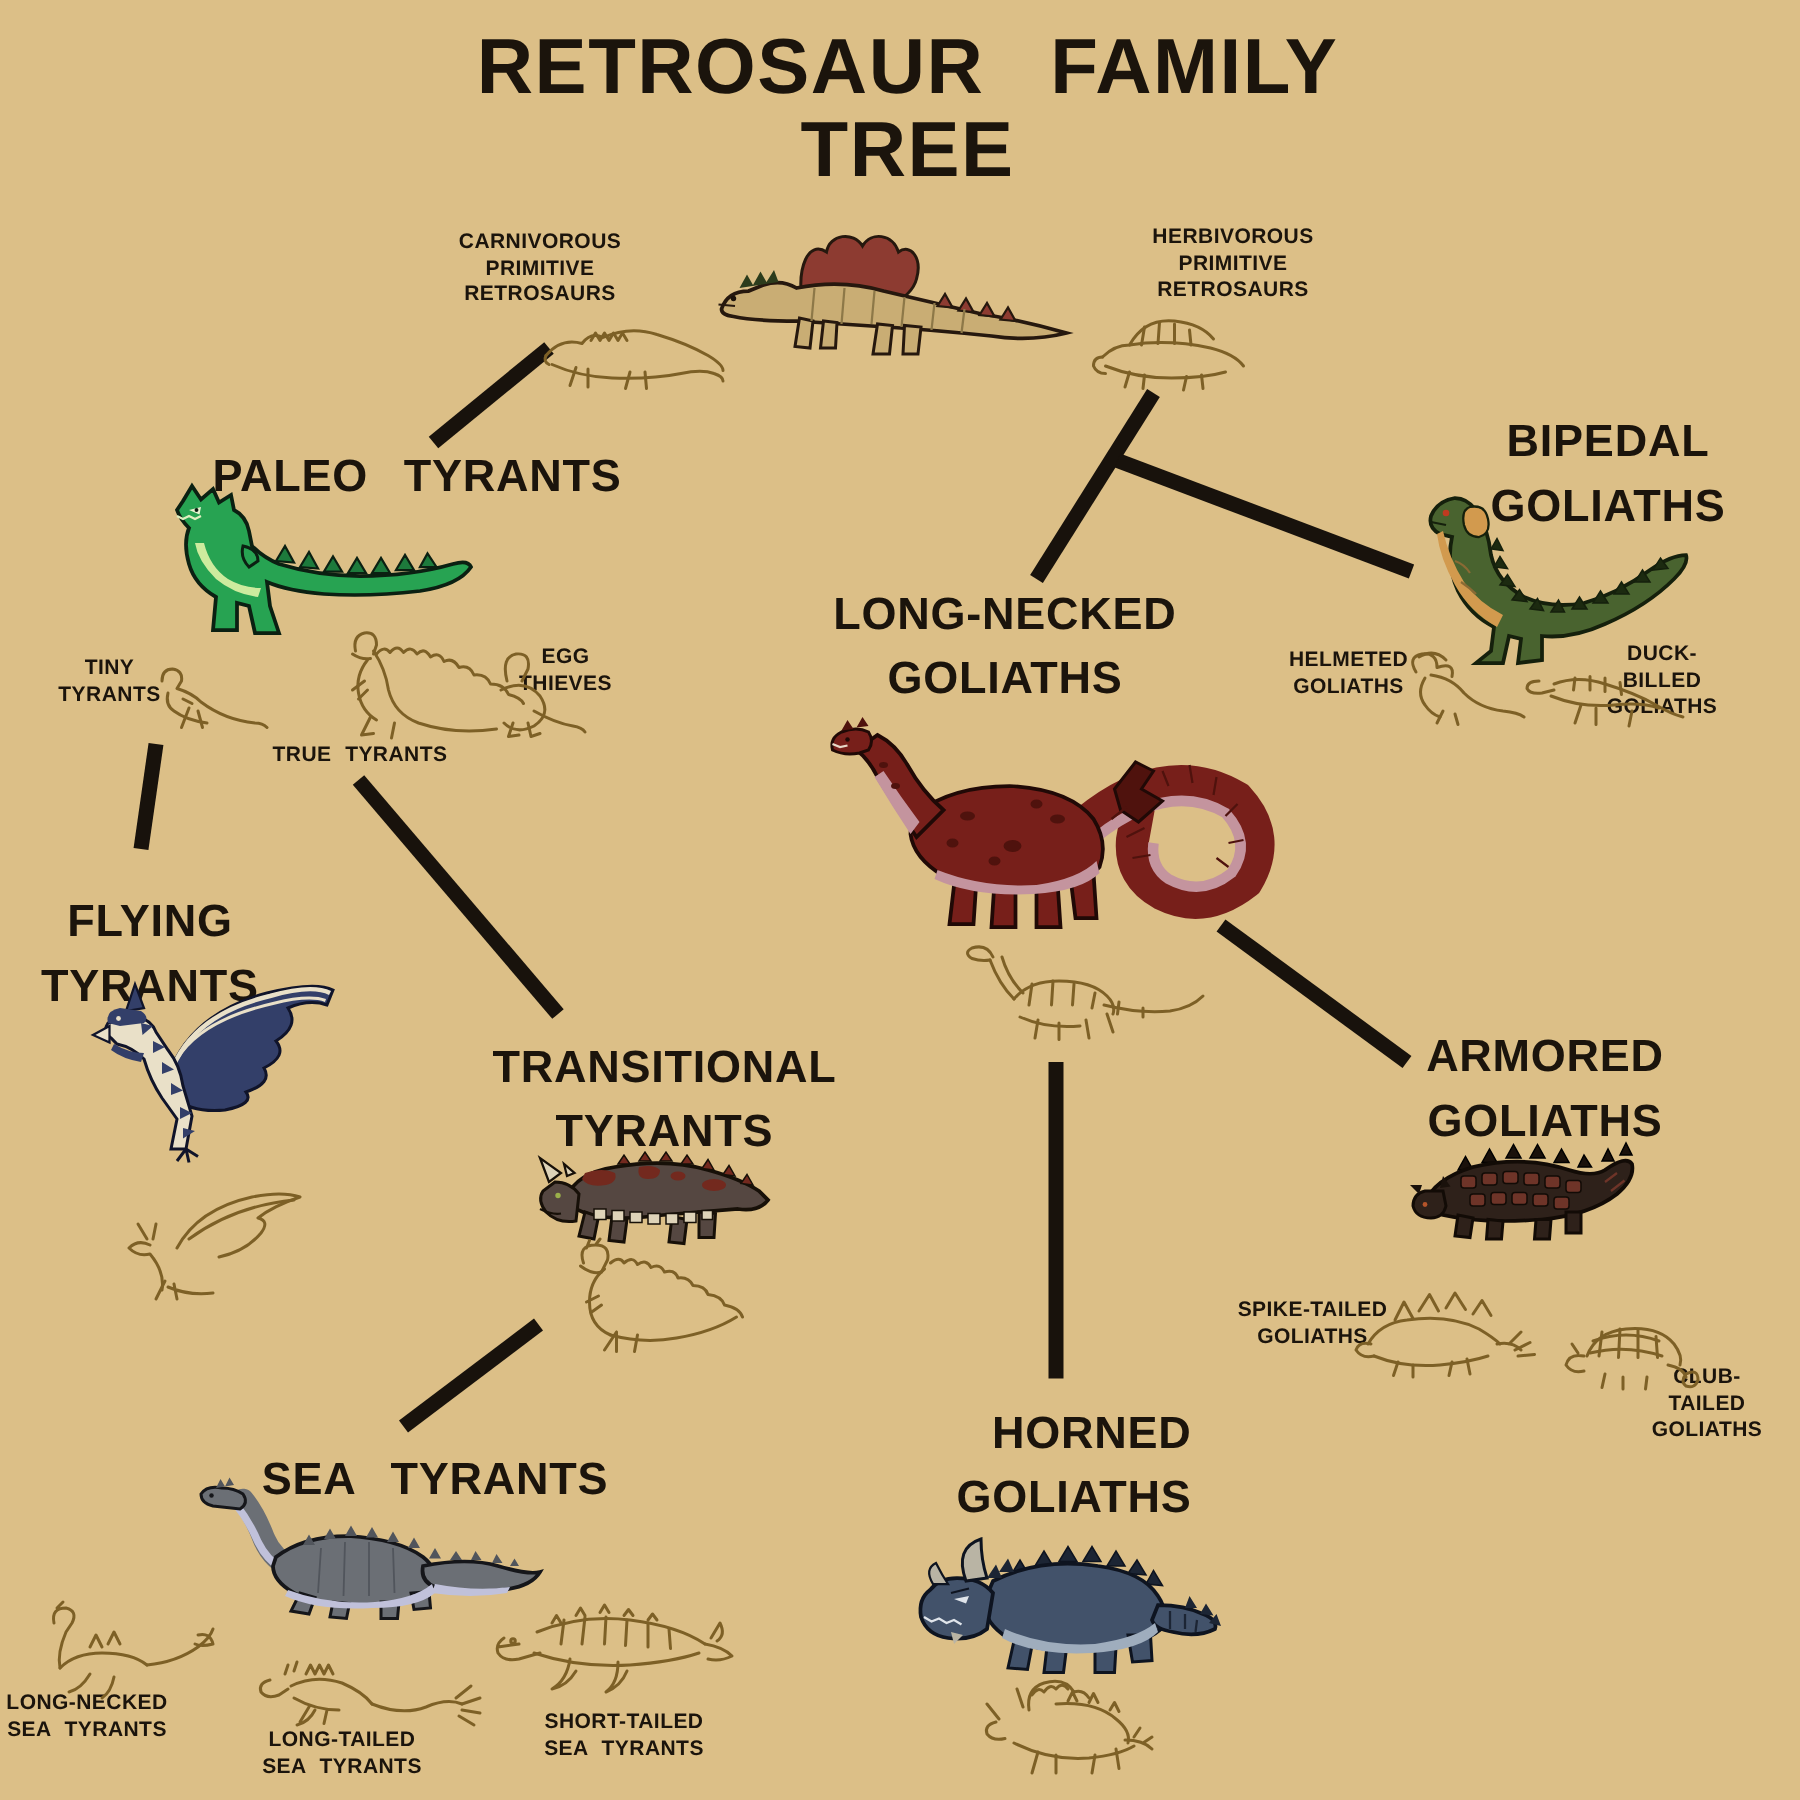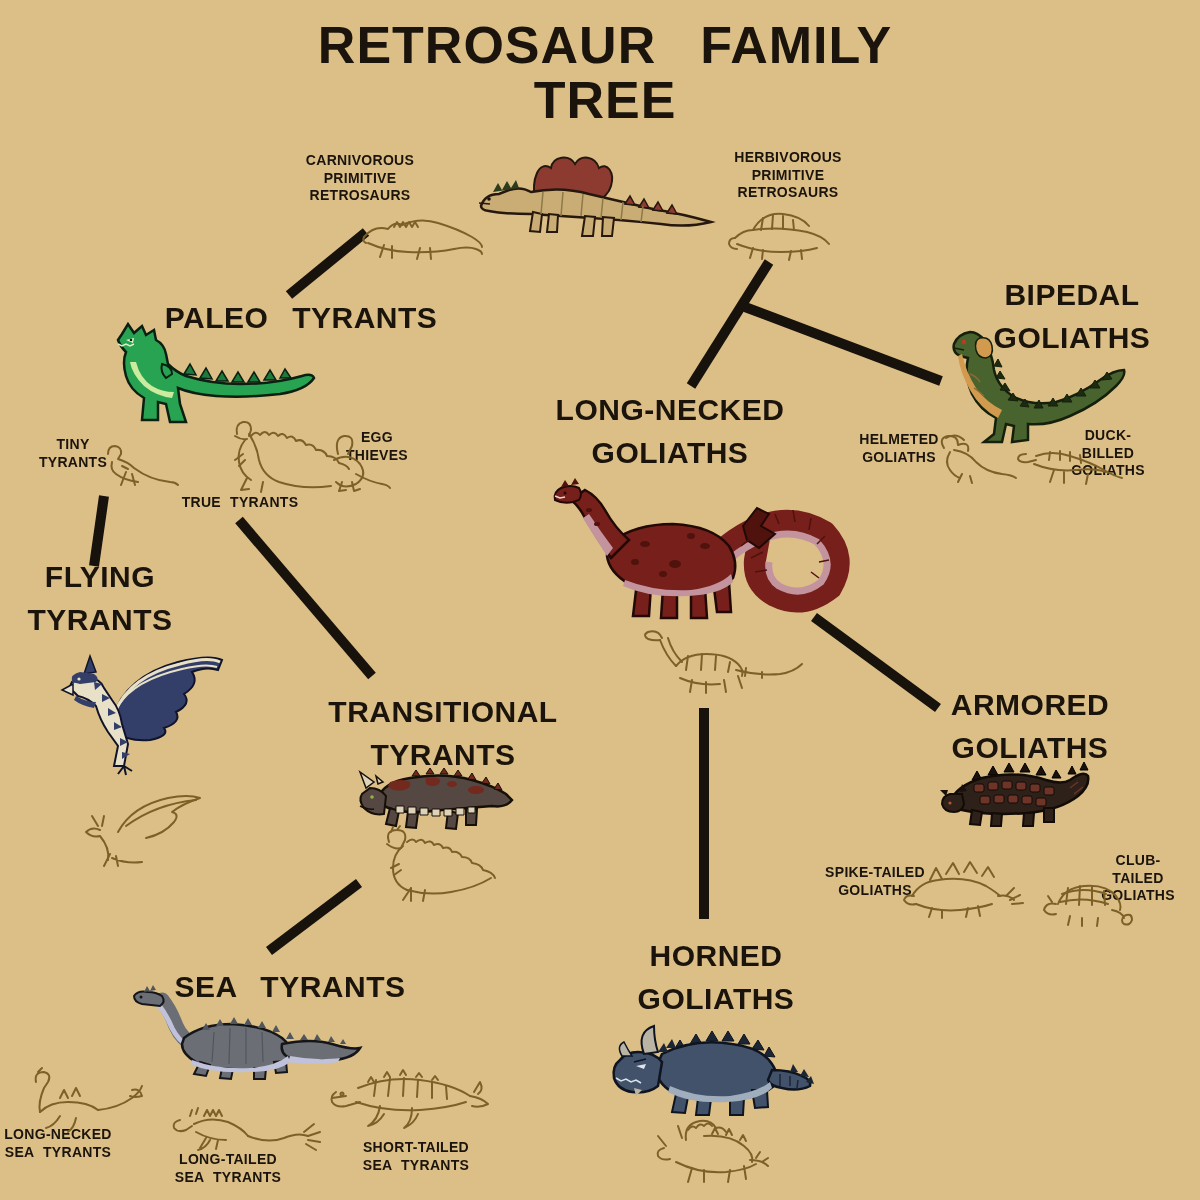--- a/index.html
+++ b/index.html
@@ -27,49 +27,49 @@
       <line x1="239" y1="520" x2="372" y2="676" stroke="#18120c" stroke-width="10"></line>
       <line x1="359" y1="883" x2="269" y2="951" stroke="#18120c" stroke-width="10"></line>
       <line x1="814" y1="617" x2="938" y2="708" stroke="#18120c" stroke-width="10"></line>
       <line x1="704" y1="708" x2="704" y2="919" stroke="#18120c" stroke-width="10"></line>
     </svg>
 
   <div class="lbl h1" style="left:605px;top:18px;">RETROSAUR FAMILY TREE</div>
   <div class="lbl h3" style="left:360px;top:152px;">CARNIVOROUS
 PRIMITIVE
 RETROSAURS</div>
-  <div class="lbl h3" style="left:788px;top:149px;">HERBIVOROUS
+  <div class="lbl h3" style="left:822px;top:149px;">HERBIVOROUS
 PRIMITIVE
 RETROSAURS</div>
-  <div class="lbl h2" style="left:278px;top:297px;margin-left:23px;">PALEO TYRANTS</div>
+  <div class="lbl h2" style="left:278px;top:297px;">PALEO TYRANTS</div>
   <div class="lbl h3" style="left:73px;top:436px;">TINY
 TYRANTS</div>
   <div class="lbl h3" style="left:240px;top:494px;">TRUE TYRANTS</div>
   <div class="lbl h3" style="left:377px;top:429px;">EGG
 THIEVES</div>
   <div class="lbl h2" style="left:1072px;top:274px;">BIPEDAL
 GOLIATHS</div>
   <div class="lbl h3" style="left:899px;top:431px;">HELMETED
 GOLIATHS</div>
   <div class="lbl h3" style="left:1108px;top:427px;">DUCK-BILLED
 GOLIATHS</div>
   <div class="lbl h2" style="left:670px;top:389px;">LONG-NECKED
 GOLIATHS</div>
-  <div class="lbl h2" style="left:100px;top:556px;">FLYING
+  <div class="lbl h2" style="left:100px;top:594px;">FLYING
 TYRANTS</div>
   <div class="lbl h2" style="left:443px;top:691px;">TRANSITIONAL
 TYRANTS</div>
   <div class="lbl h2" style="left:1030px;top:684px;">ARMORED
 GOLIATHS</div>
   <div class="lbl h3" style="left:875px;top:864px;">SPIKE-TAILED
 GOLIATHS</div>
-  <div class="lbl h3" style="left:1138px;top:852px;">CLUB-TAILED
+  <div class="lbl h3" style="left:1138px;top:909px;">CLUB-TAILED
 GOLIATHS</div>
   <div class="lbl h2" style="left:290px;top:966px;">SEA TYRANTS</div>
-  <div class="lbl h2" style="left:716px;top:935px;">HORNED
+  <div class="lbl h2" style="left:716px;top:935px;text-align:right;">HORNED
 GOLIATHS</div>
   <div class="lbl h3" style="left:58px;top:1126px;">LONG-NECKED
 SEA TYRANTS</div>
   <div class="lbl h3" style="left:228px;top:1151px;">LONG-TAILED
 SEA TYRANTS</div>
   <div class="lbl h3" style="left:416px;top:1139px;">SHORT-TAILED
 SEA TYRANTS</div>
 
   <svg class="cr" style="left:473px;top:148px;" width="245" height="100" viewBox="0 0 245 100">
     <path stroke="#26180e" stroke-width="2" d="M62,54 C58,30 66,12 78,20 C80,8 96,6 102,16 C108,6 122,8 126,20 C134,14 142,24 138,38 C136,46 128,52 120,56 Z" fill="#8d3b31"></path>

